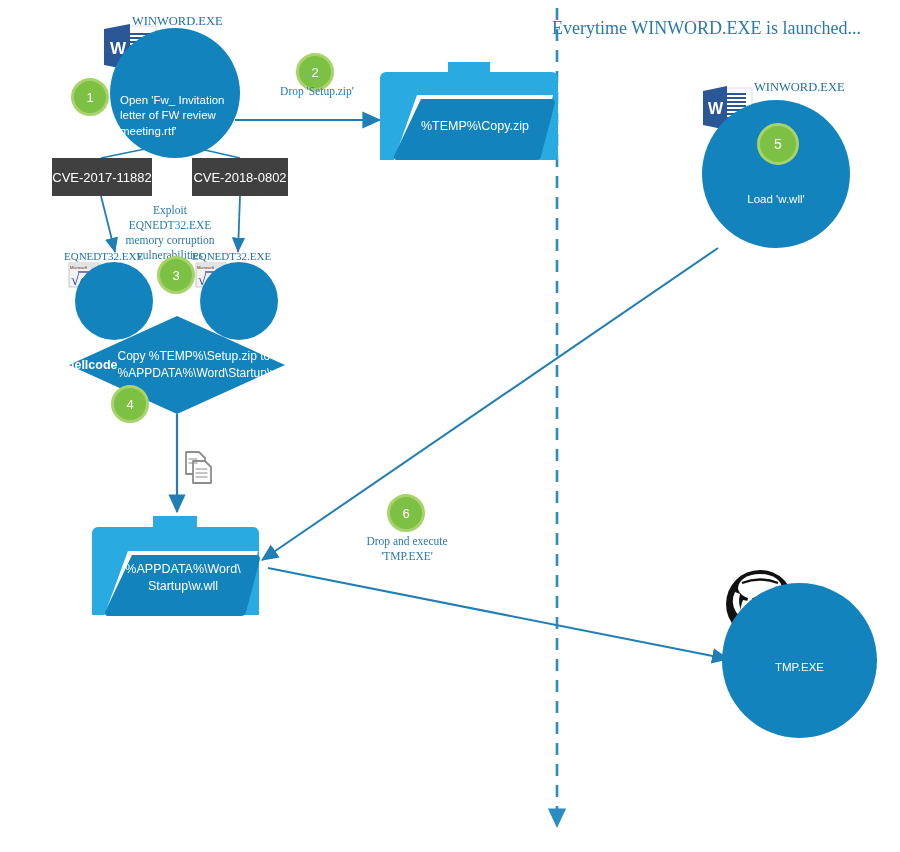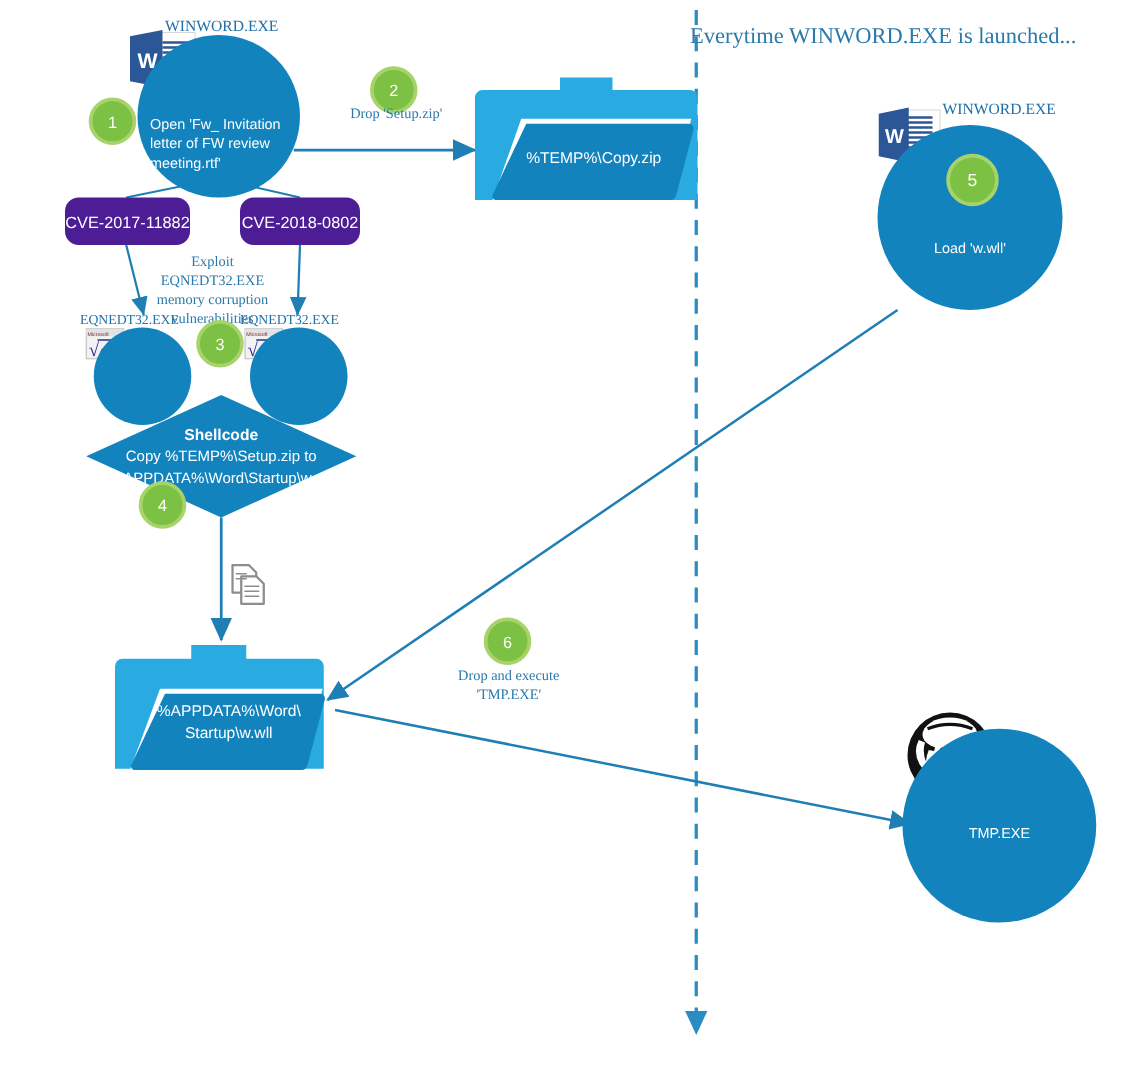--- a/index.html
+++ b/index.html
@@ -67,34 +67,33 @@
     font-family:"Liberation Serif", serif;
     font-size:11.5px;
     text-align:center;
     line-height:1.3;
     white-space:pre-line;
   }
 
   
   .cvebox {
     position:absolute;
-    background:#4c1d95;
+    background:#404040;
     color:#ffffff;
     font-size:13px;
     display:flex; align-items:center; justify-content:center;
     box-sizing:border-box;
-    border-radius:11px;
   }
 
   
   .diamond-wrap { position:absolute; }
   .diamond-text {
     position:absolute; left:0; top:0; width:100%; height:100%;
-    display:flex; flex-direction:column; align-items:center; justify-content:center;
-    color:#ffffff; text-align:center; pointer-events:none;
+    display:flex; flex-direction:row; align-items:center; justify-content:center;
+    color:#ffffff; text-align:left; pointer-events:none;
   }
   .diamond-text .t1 { font-size:12.5px; font-weight:bold; line-height:1.45; }
   .diamond-text .t2 { font-size:12px; line-height:1.45; }
 
   
   .folder-label {
     position:absolute; color:#ffffff; font-size:12.5px;
     text-align:center; line-height:1.35; white-space:pre-line;
   }
 

